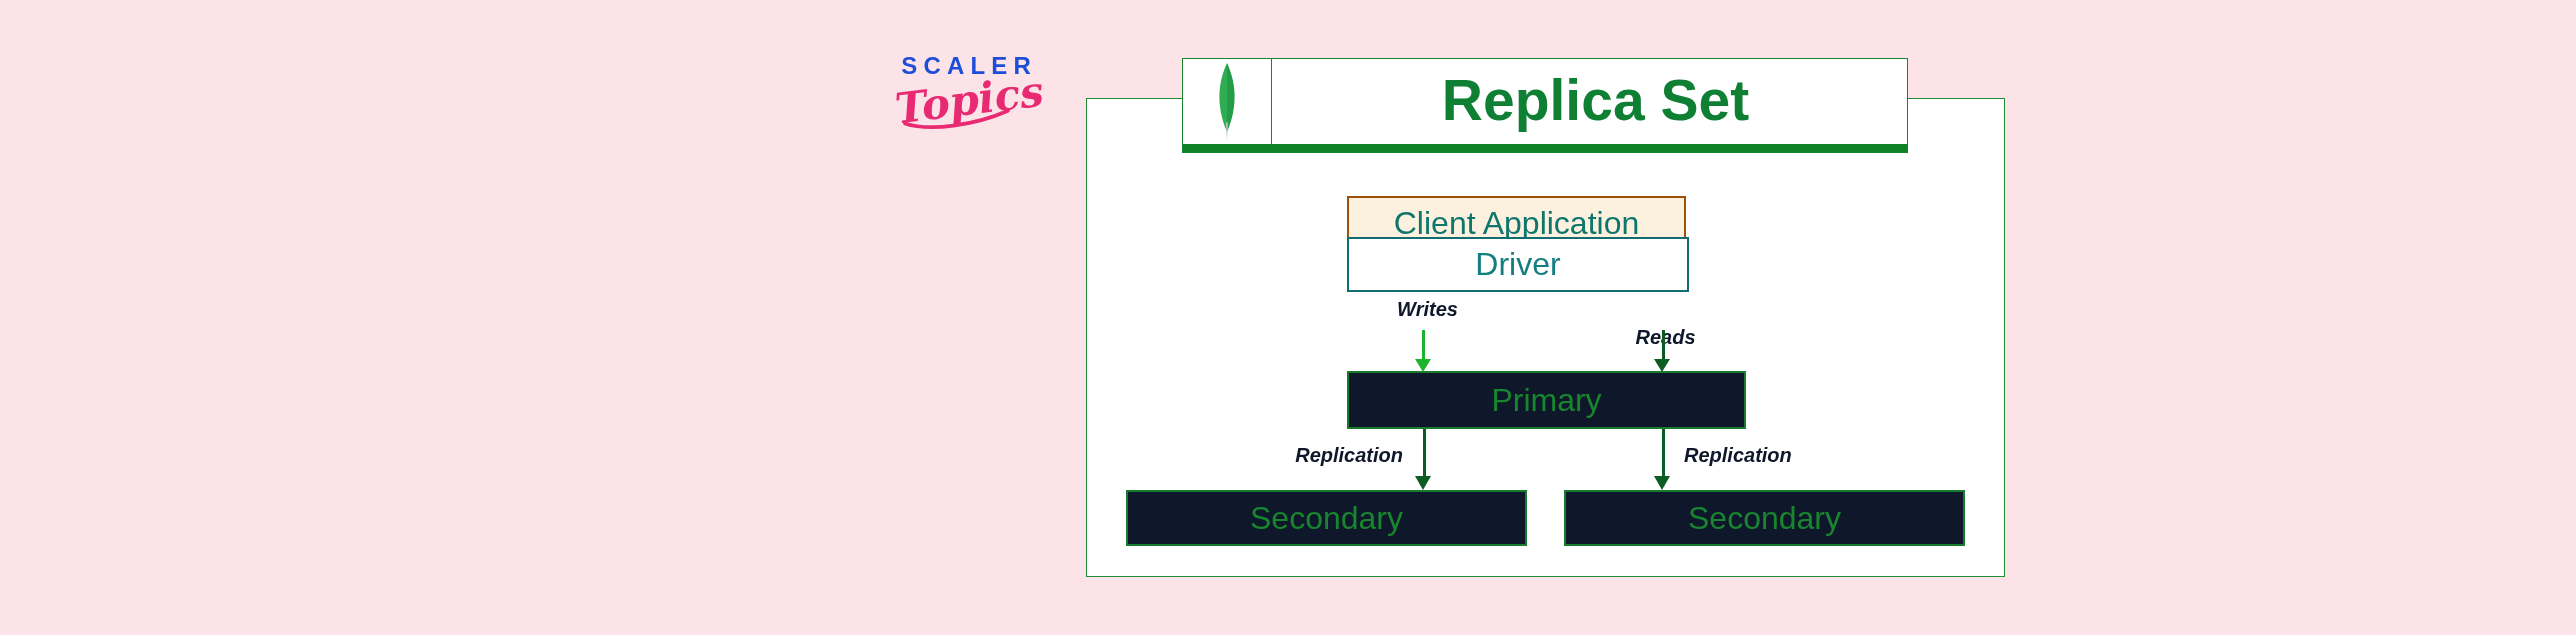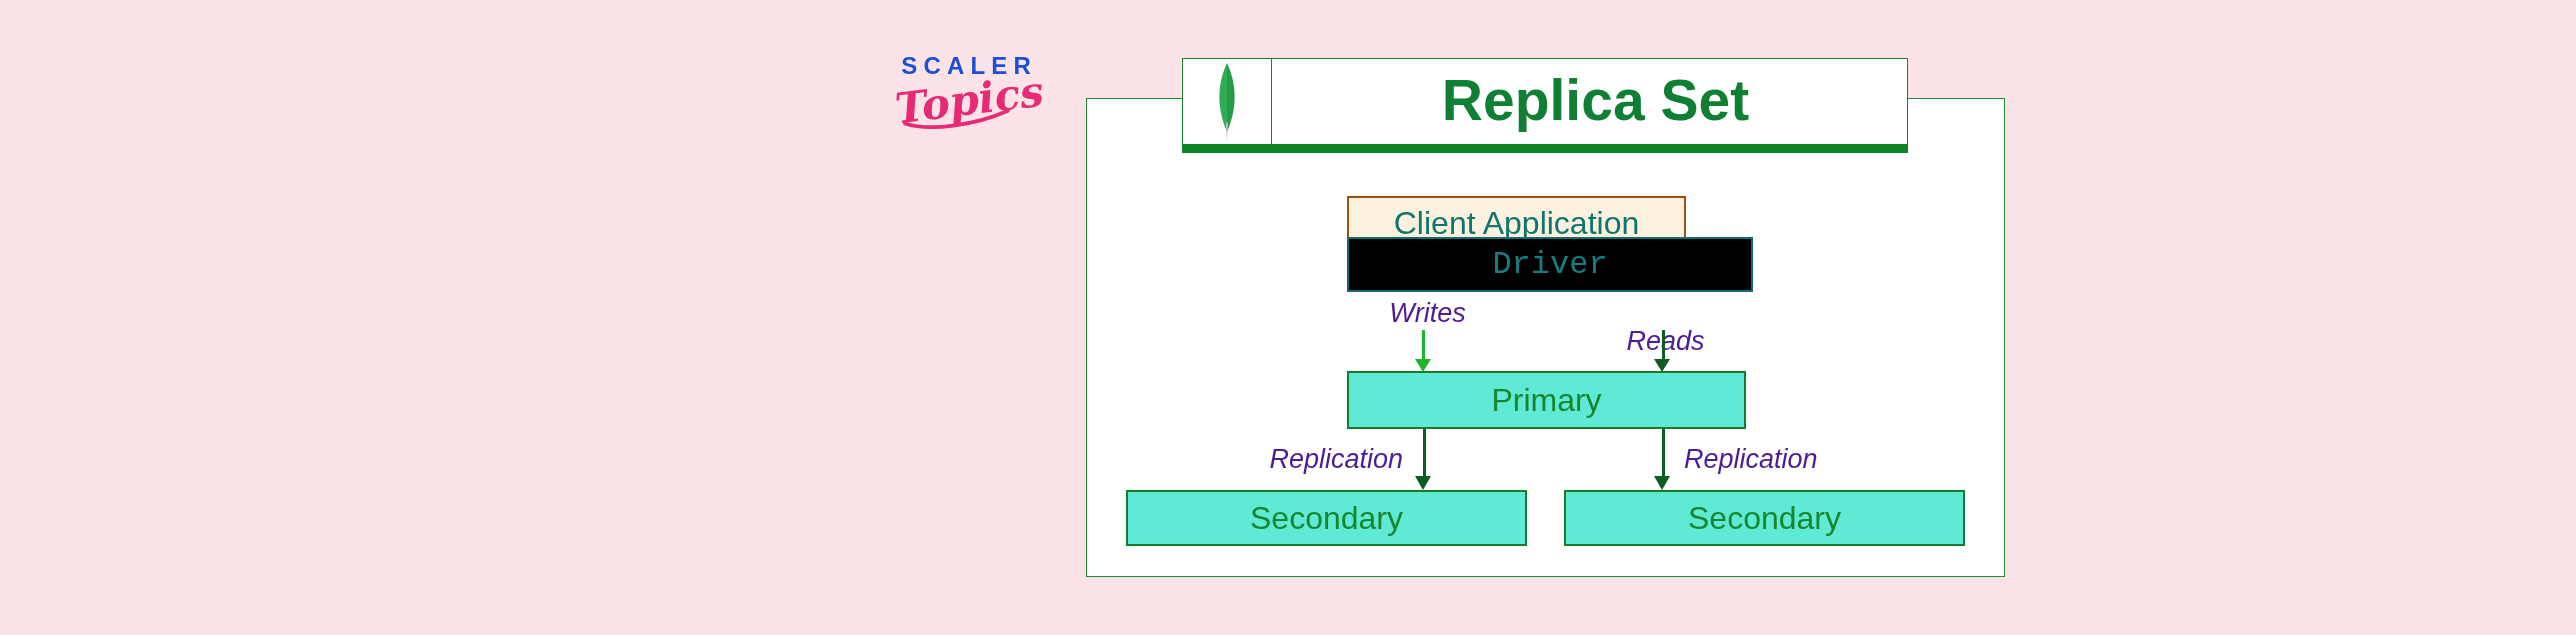--- a/index.html
+++ b/index.html
@@ -72,37 +72,38 @@
   .node {
     display: flex; align-items: center; justify-content: center;
     font-size: 32px;
     z-index: 3;
   }
   .node-client {
     left: 1347px; top: 184px; width: 339px; height: 55px;
     background: #FBF1DE; border: 2.1px solid #9C500E; color: #0f766e; margin-top: 12px;
   }
   .node-driver {
-    left: 1347px; top: 237px; width: 406px; height: 55px;
-    background: #000000; border: 2.1px solid #116D72; color: #157E80; font-family: Liberation Mono, monospace;
+    left: 1347px; top: 237px; width: 342px; height: 55px;
+    background: #ffffff; border: 2.1px solid #116D72; color: #157E80;
   }
   .node-green {
-    background: #5eead4; border: 2.1px solid #177C2E; color: #17862F;
+    background: #0f172a; border: 2.1px solid #177C2E; color: #17862F;
   }
   .node-primary   { left: 1347px; top: 371px; width: 399px; height: 58px; }
   .node-sec-left  { left: 1126px; top: 490px; width: 401px; height: 56px; }
   .node-sec-right { left: 1564px; top: 490px; width: 401px; height: 56px; }
 
   
   .edge-label {
-    color: #4c1d95;
+    color: #0f172a;
     font-style: italic;
-    font-size: 27px;
+    font-size: 20px;
     z-index: 4;
     white-space: nowrap;
+    font-weight: bold;
   }
   .lbl-writes { left: 1350px; top: 298px; width: 155px; text-align: center; }
   .lbl-reads  { left: 1588px; top: 298px; width: 155px; text-align: center; margin-top: 28px; }
   .lbl-repl-left  { left: 1223px; top: 444px; width: 180px; text-align: right; }
   .lbl-repl-right { left: 1684px; top: 444px; width: 180px; text-align: left; }
 
   
   .shaft { position: absolute; width: 2.6px; z-index: 4; }
   .head  { position: absolute; width: 0; height: 0; z-index: 4;
            border-left: 8.2px solid transparent; border-right: 8.2px solid transparent; }

